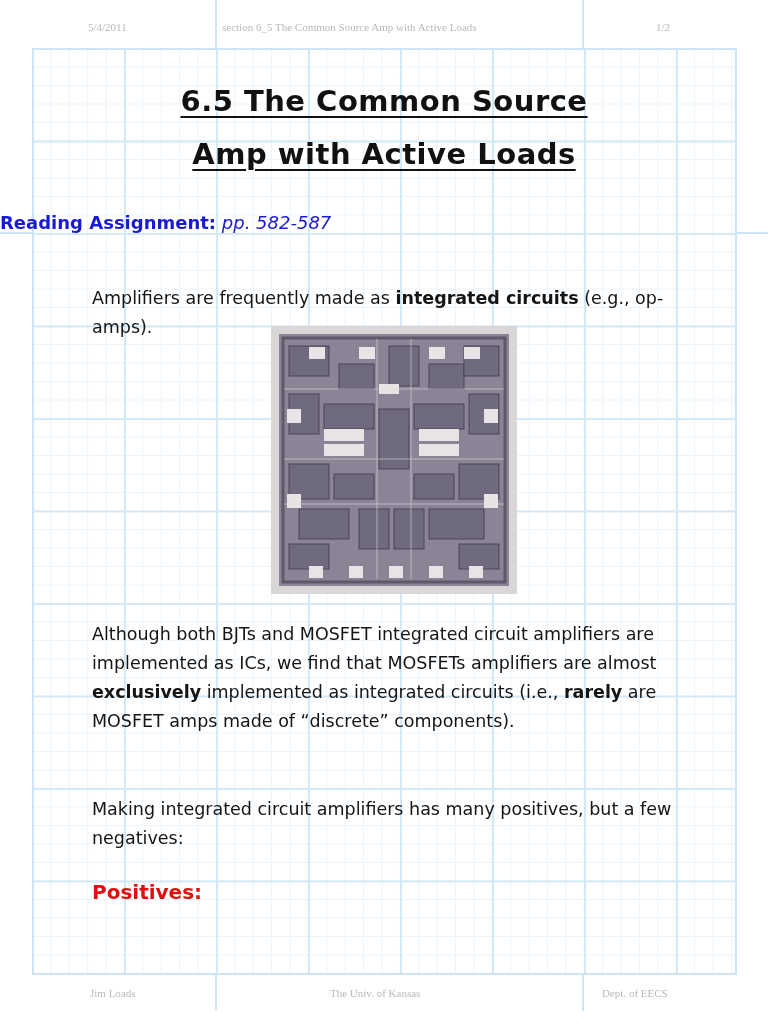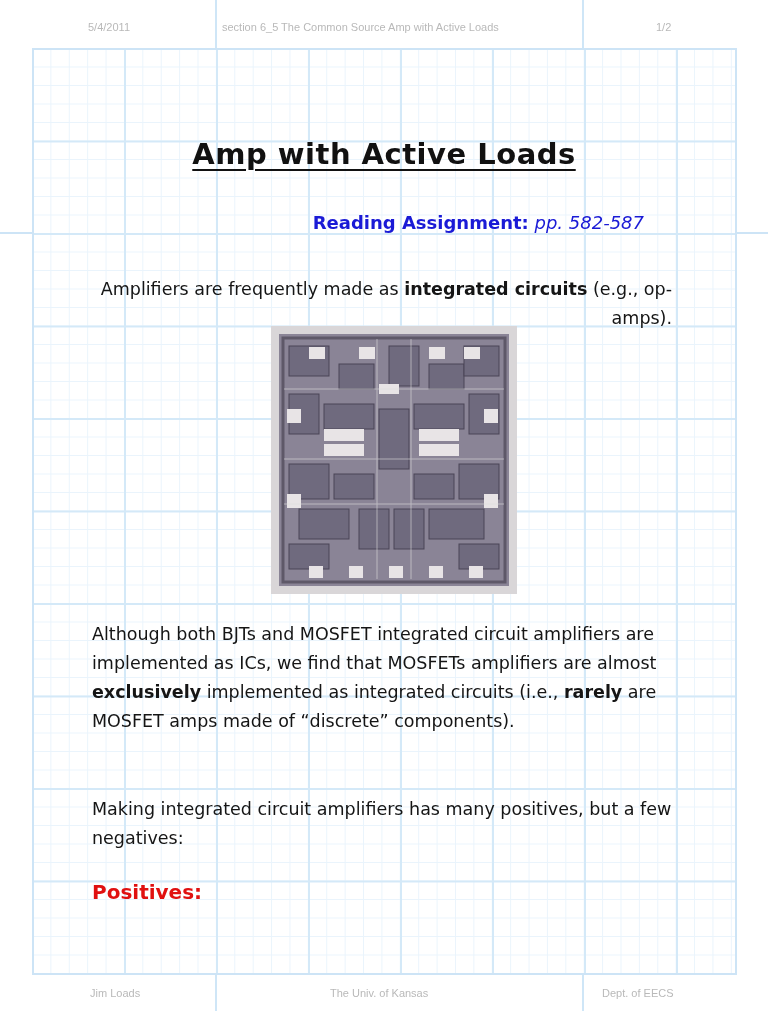--- a/index.html
+++ b/index.html
@@ -3,21 +3,21 @@
 <meta charset="utf-8">
 <style>
   html, body { margin:0; padding:0; }
   body {
     width:768px; height:1024px; position:relative; overflow:hidden;
     background:#ffffff;
     font-family: "DejaVu Sans", sans-serif;
   }
   .hdr, .ftr {
     position:absolute; left:0; width:724px; height:48px;
-    font-family:Liberation Sans, sans-serif; font-size:11px; color:#b9b9b9;
+    font-family:Liberation Serif, serif; font-size:11px; color:#b9b9b9;
   }
   .hdr { top:0; }
   .ftr { top:975px; }
   .hdr span, .ftr span { position:absolute; white-space:nowrap; }
   .vdiv { position:absolute; width:2px; background:#cfe6f7; }
 
   .grid {
     position:absolute; left:32px; top:48px; width:705px; height:927px;
     box-sizing:border-box;
     border:2px solid #cde4f6;
@@ -36,21 +36,21 @@
     position:absolute; left:0; top:0; width:768px; height:1024px;
     font-family:"DejaVu Sans", sans-serif; color:#111;
   }
   .title {
     position:absolute; left:0; width:768px; text-align:center;
     font-size:29px; font-weight:bold; color:#111;
     letter-spacing:0.5px;
   }
   .title span { text-decoration:underline; text-decoration-thickness:2px; text-underline-offset:5px; }
   .reading {
-    position:absolute; left:0; width:644px; text-align:right; top:212px;
+    position:absolute; left:0; width:644px; text-align:left; top:212px;
     font-size:18px; color:#1a1ad6;
   }
   .reading .lbl { font-weight:bold; }
   .reading .pp { font-style:italic; font-weight:normal; }
   .para {
     position:absolute; left:92px; width:580px;
     font-size:17.5px; line-height:29px; color:#151515;
   }
   .para b { font-weight:bold; }
   .positives {
@@ -80,30 +80,33 @@
 
 <div class="ftr">
   <div class="vdiv" style="left:215px; top:0; height:36px;"></div>
   <div class="vdiv" style="left:582px; top:0; height:36px;"></div>
   <span style="left:90px; top:12px;">Jim Loads</span>
   <span style="left:330px; top:12px;">The Univ. of Kansas</span>
   <span style="left:602px; top:12px;">Dept. of EECS</span>
 </div>
 
 <div class="content">
+  <div class="title" style="top:84px;">
+    <span>6.5 The Common Source</span>
+  </div>
   <div class="title" style="top:137px;">
     <span>Amp with Active Loads</span>
   </div>
 
   <div class="reading">
     <span class="lbl">Reading Assignment:</span>
     <span class="pp">pp. 582-587</span>
   </div>
 
-  <div class="para" style="top:275px;text-align:right;"><span>Amplifiers are frequently made as </span><b>integrated circuits</b><span> (e.g., op-amps).</span></div>
+  <div class="para" style="top:284px;"><span>Amplifiers are frequently made as </span><b>integrated circuits</b><span> (e.g., op-amps).</span></div>
 
   <div class="chip">
     <svg width="230" height="252" viewBox="0 0 230 252">
       <rect x="0" y="0" width="230" height="252" fill="#8a8496"></rect>
       <rect x="4" y="4" width="222" height="244" fill="none" stroke="#5e5868" stroke-width="3"></rect>
       <g fill="#6f6a7e" stroke="#4a4556" stroke-width="1">
         <rect x="10" y="12" width="40" height="30"></rect>
           <rect x="60" y="30" width="35" height="25"></rect>
         <rect x="110" y="12" width="30" height="40"></rect>
           <rect x="150" y="30" width="35" height="25"></rect>

